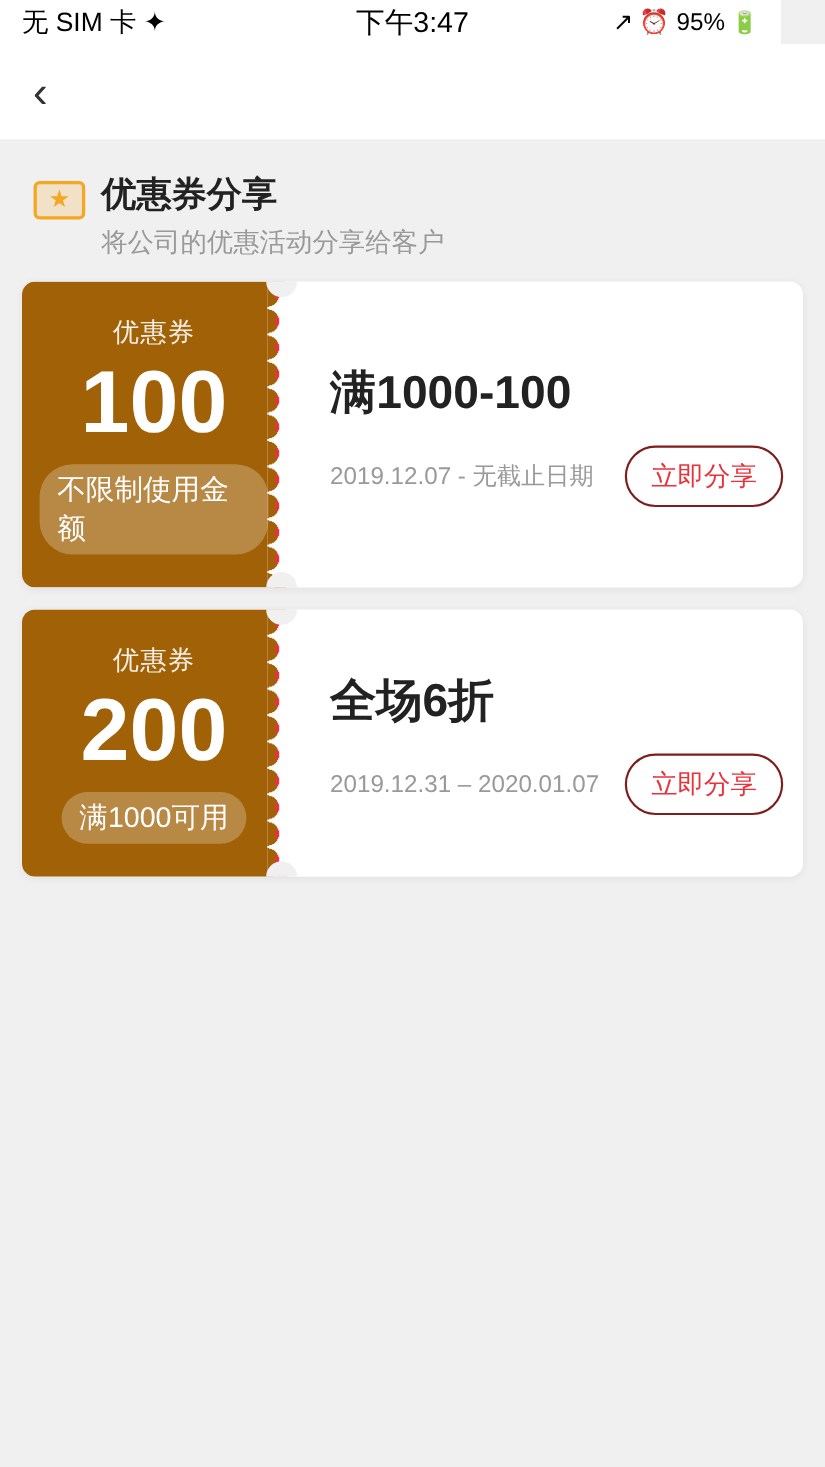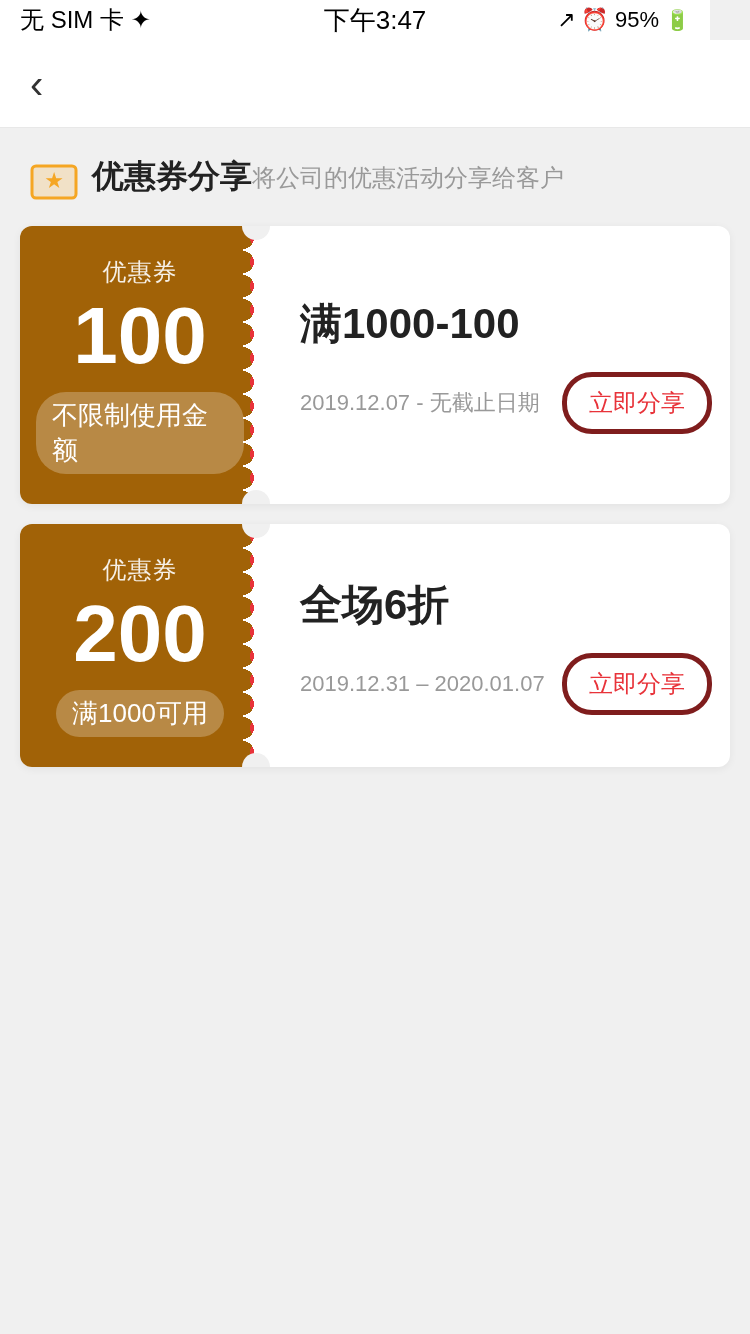--- a/index.html
+++ b/index.html
@@ -78,21 +78,21 @@
       gap: 14px;
     }
     .section-icon {
       width: 48px;
       height: 48px;
       flex-shrink: 0;
       margin-top: 2px;
     }
     .section-text-group {
       display: flex;
-      flex-direction: row;
+      flex-direction: column;
     }
     .section-title {
       font-size: 32px;
       font-weight: 600;
       color: #222;
       line-height: 1.3;
     }
     .section-subtitle {
       font-size: 24px;
       color: #999;
@@ -200,21 +200,21 @@
       display: flex;
       align-items: center;
       justify-content: space-between;
     }
     .coupon-date {
       font-size: 22px;
       color: #999;
       flex: 1;
     }
     .share-button {
-      border: 5px solid #7f1d1d;
+      border: 2px solid #7f1d1d;
       border-radius: 30px;
       padding: 10px 22px;
       font-size: 24px;
       color: #e8333a;
       background: #fff;
       cursor: pointer;
       white-space: nowrap;
     }
 
     

